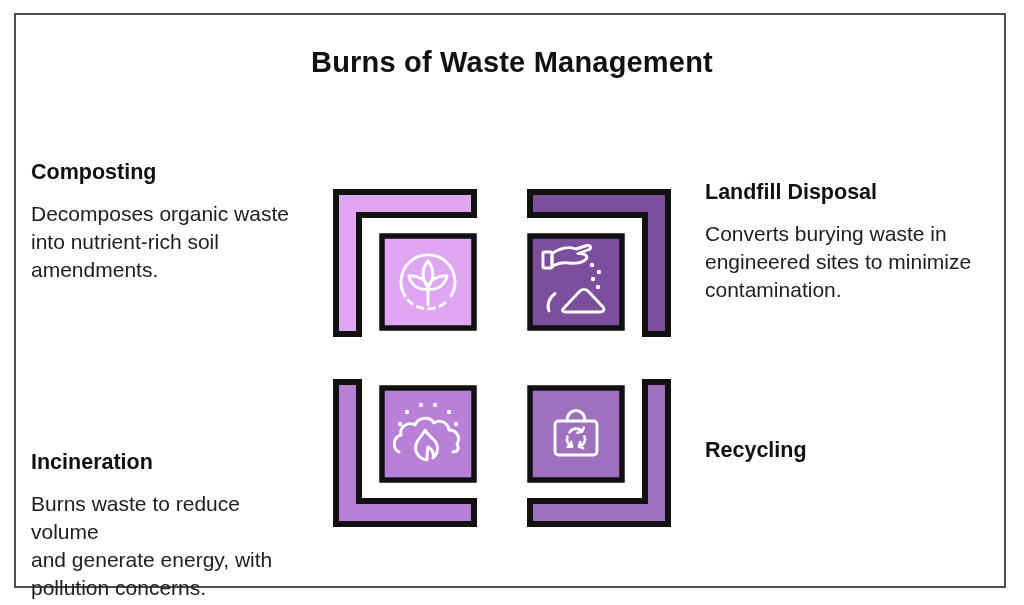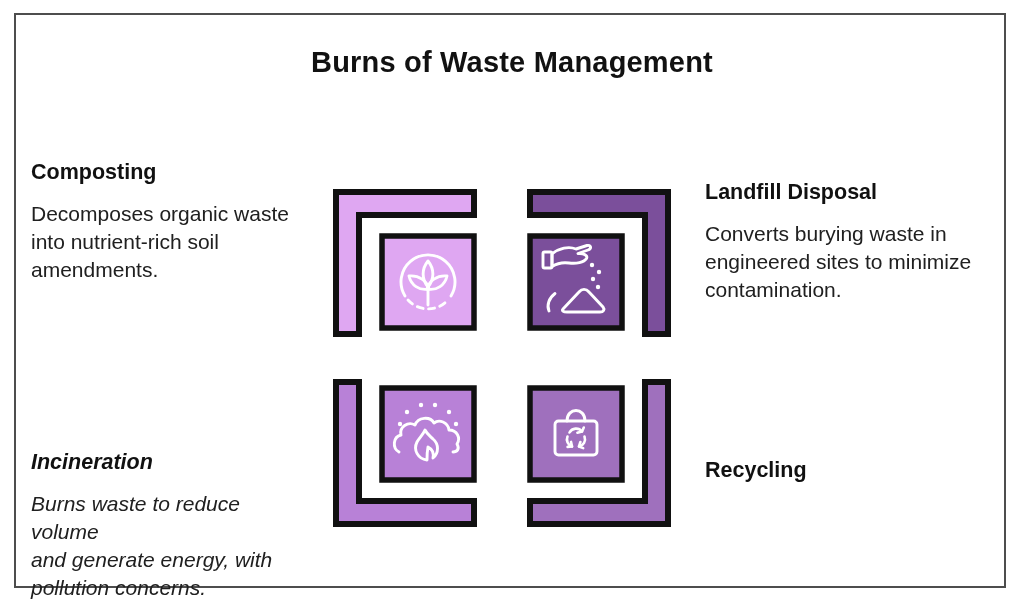--- a/index.html
+++ b/index.html
@@ -14,22 +14,22 @@
   .title {
     position:absolute; top:46px; left:0; width:100%; text-align:center;
     font-size:29px; font-weight:bold; color:#111111; letter-spacing:0.2px;
   }
   .block {position:absolute; width:272px;}
   .block h2 {font-size:21.5px; font-weight:bold; color:#111111; margin:0 0 15px 0;}
   .block p {font-size:21px; line-height:1.33; color:#202020; margin:0; white-space:pre-line;}
   .block.right {}
   .blk-composting   {top:160px; left:31px;}
   .blk-landfill     {top:160px; left:705px;margin-top:20px;}
-  .blk-incineration {top:450px; left:31px;font-style:italic;}
-  .blk-recycling    {top:458px; left:705px;}
+  .blk-incineration {top:450px; left:31px;}
+  .blk-recycling    {top:438px; left:705px;}
   .graphic {position:absolute; left:332px; top:188px;}
   .bracket {stroke-width:6; stroke-linejoin:miter;}
   .sq {stroke-width:5.5;}
   .icon {fill:none; stroke-width:2.9; stroke-linecap:round; stroke-linejoin:round;}
   .dot {stroke:none;}
 </style>
 </head>
 <body>
 
 <div class="canvas">

